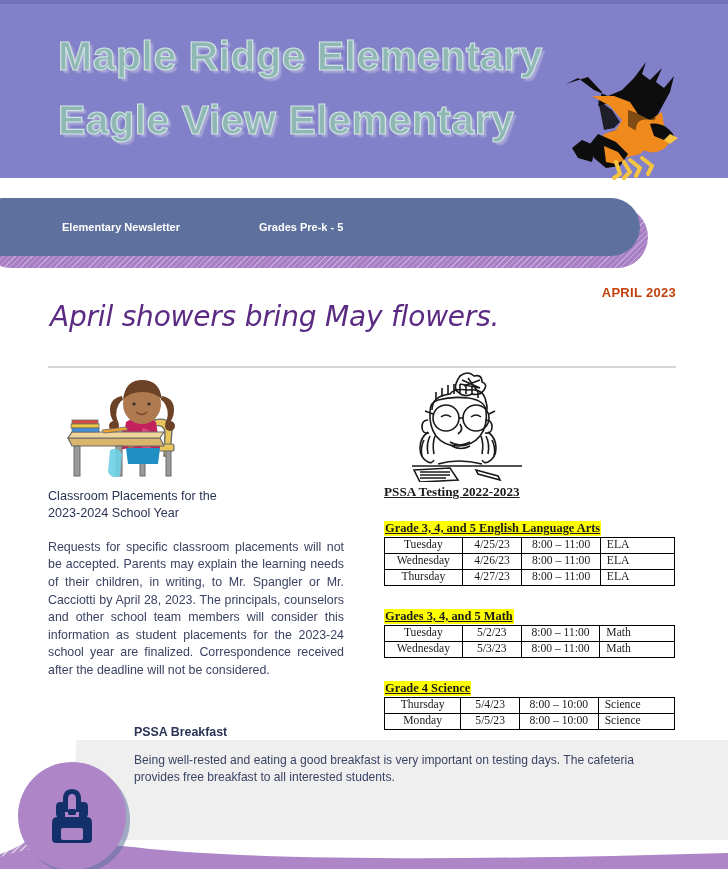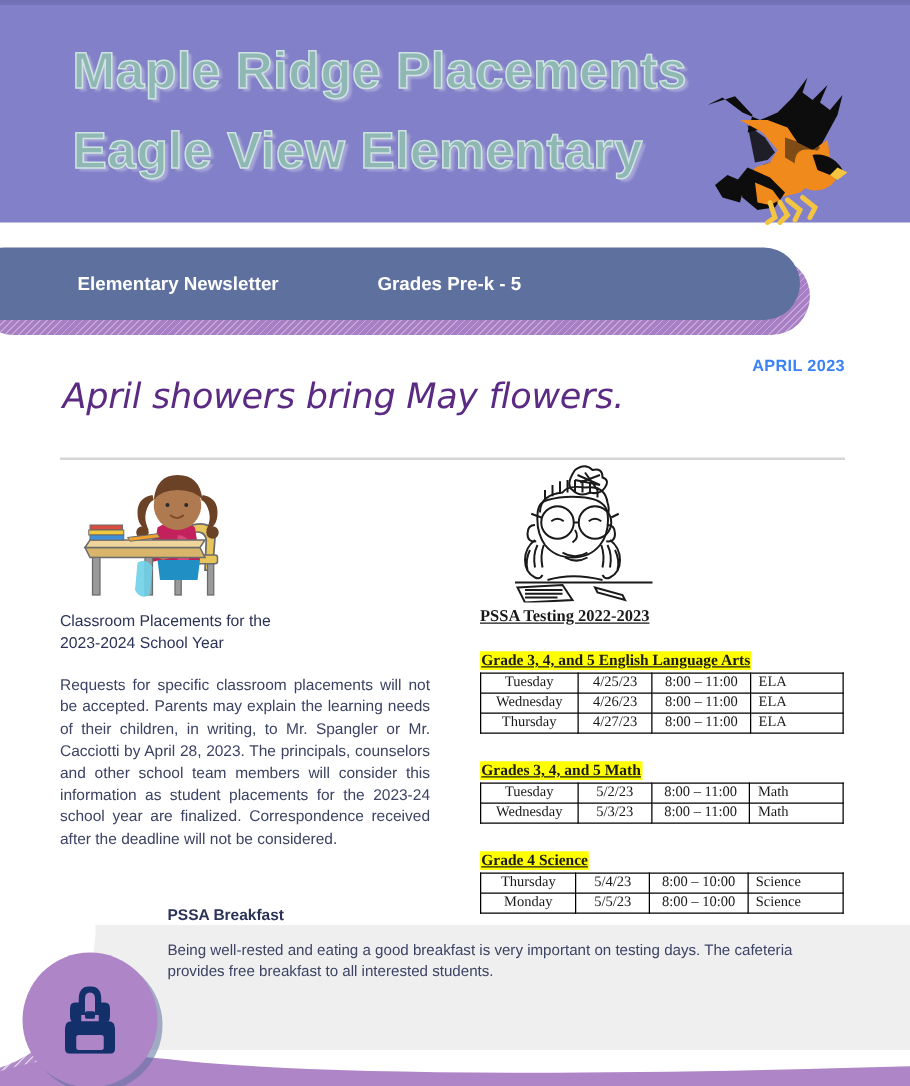--- a/index.html
+++ b/index.html
@@ -79,36 +79,36 @@
     top: 198px;
     width: 666px;
     height: 58px;
     border-radius: 29px;
     background: #5e719e;
     display: flex;
     align-items: center;
   }
   .pill-label {
     color: #ffffff;
-    font-size: 15px;
+    font-size: 11px;
     font-weight: bold;
     white-space: nowrap;
   }
   .pill-label.first { margin-left: 88px; }
   .pill-label.second { margin-left: 79px; }
 
   
   .issue-date {
     position: absolute;
     right: 52px;
     top: 285px;
     font-size: 13px;
     font-weight: bold;
     letter-spacing: .3px;
-    color: #3b82f6;
+    color: #c2410c;
   }
   .headline {
     position: absolute;
     left: 50px;
     top: 300px;
     font-size: 28px;
     color: #5b2a82;
     font-family: "DejaVu Sans", sans-serif;
     font-style: italic;
     font-weight: normal;
@@ -274,21 +274,21 @@
 </head>
 <body>
 
 <div id="page">
 
   <div class="header-band">
     <div class="header-topstrip"></div>
   </div>
 
   <div class="school-titles">
-    <div class="school-title">Maple Ridge Placements</div>
+    <div class="school-title">Maple Ridge Elementary</div>
     <div class="school-title second">Eagle View Elementary</div>
   </div>
 
   <svg class="eagle" viewBox="0 0 120 118">
     <g>
       <path d="M8 22 L30 15 L44 30 L40 44 L56 40 L70 54 L64 66 L52 70 L70 76 L86 70 L100 52 L112 30 L116 14
                L106 26 L98 20 L104 6 L92 18 L84 12 L88 0 L76 16 L64 28 L50 34 L36 28 L20 16 Z" fill="#0d0d0d"></path>
       <path d="M34 34 L52 44 L64 58 L58 68 L46 72 L40 84 L52 92 L66 96 L82 92 L96 80 L106 64 L104 50
                L92 58 L80 52 L72 40 L56 34 Z" fill="#f08a1c"></path>
       <path d="M40 38 L54 48 L62 60 L56 66 L46 68 Z" fill="#0d0d0d" opacity=".85"></path>

